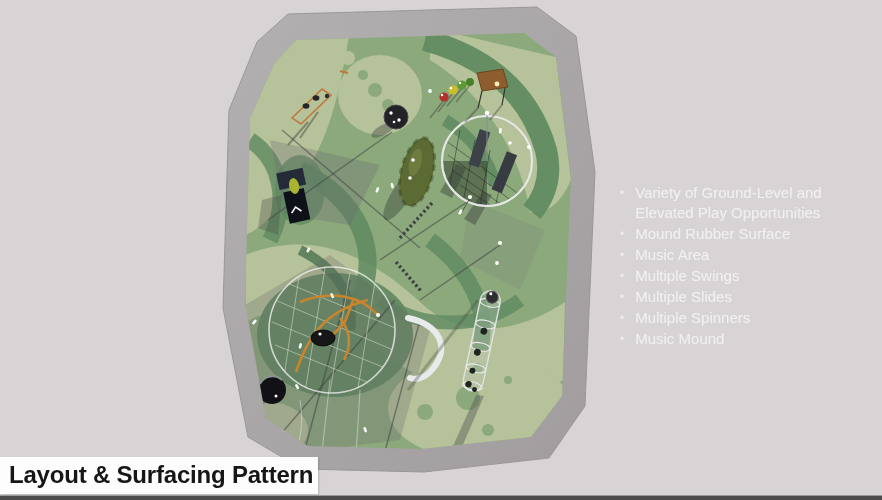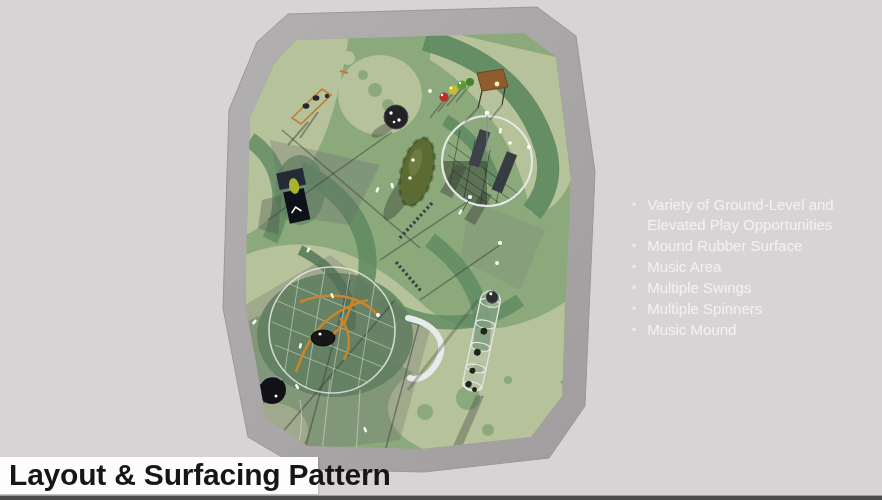--- a/index.html
+++ b/index.html
@@ -6,39 +6,39 @@
   .slide{
     position:relative;
     width:882px;height:500px;
     background:#d8d4d5;
     overflow:hidden;
     font-family:"Liberation Sans", sans-serif;
   }
   .site-plan{position:absolute;left:0;top:0;}
   .feature-list{
     position:absolute;left:620px;top:183px;width:242px;
-    list-style:none;margin:12px;padding:0;
+    list-style:none;margin:0;padding:0;
   }
   .feature-list li{
     display:flex;gap:11px;
     font-size:15px;line-height:20px;
     color:#f2f0ef;
     margin-bottom:1px;
     text-shadow:0 0 1px rgba(255,255,255,.25);
   }
   .feature-list .dot{flex:0 0 auto;font-size:12px;line-height:20px;color:#edeaea;}
   .title-box{
     position:absolute;left:0;top:457px;width:318px;height:37px;
     background:#fdfdfd;
     box-shadow:1px 1px 2px rgba(0,0,0,.15);
     display:flex;align-items:center;
   }
   .title-box h1{
     margin:0;padding:0 0 2px 9px;
-    font-size:30px;font-weight:600;
+    font-size:24px;font-weight:600;
     color:#161616;letter-spacing:-0.2px;
     white-space:nowrap;
   }
   .bottom-strip{
     position:absolute;left:0;bottom:0;width:100%;height:4px;
     background:#4c4c4c;border-top:1px solid #9a9a9a;
   }
 </style>
 </head>
 <body>
@@ -314,20 +314,24 @@
     <li>
         <span class="dot">•</span>
         <span>Music Area</span>
       </li>
     <li>
         <span class="dot">•</span>
         <span>Multiple Swings</span>
       </li>
     <li>
         <span class="dot">•</span>
+        <span>Multiple Slides</span>
+      </li>
+    <li>
+        <span class="dot">•</span>
         <span>Multiple Spinners</span>
       </li>
     <li>
         <span class="dot">•</span>
         <span>Music Mound</span>
       </li>
   </ul>
 
   <div class="title-box">
     <h1>Layout &amp; Surfacing Pattern</h1>

